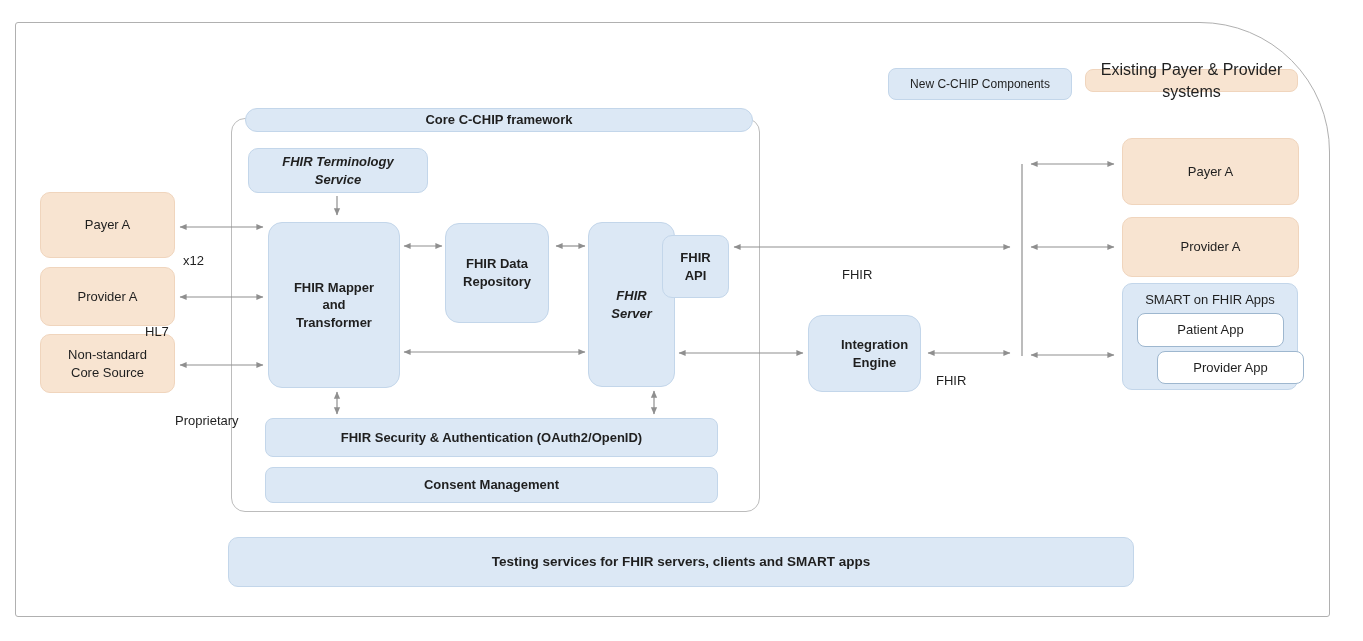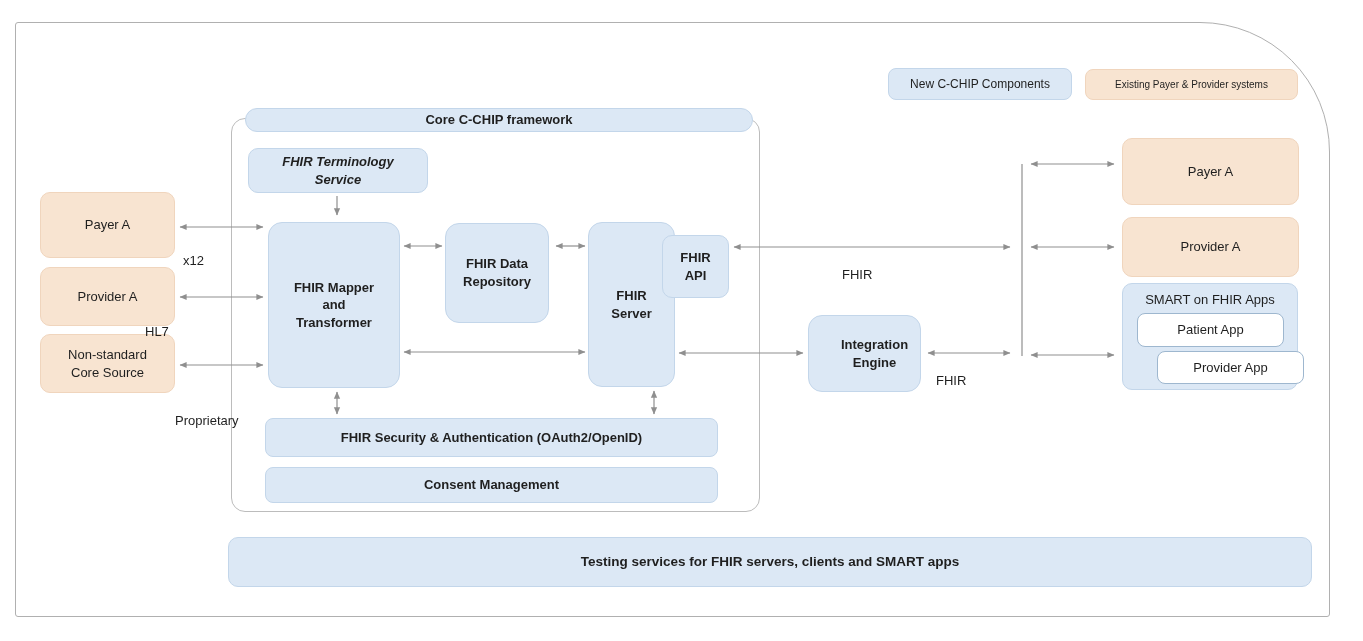--- a/index.html
+++ b/index.html
@@ -50,40 +50,40 @@
       <line x1="1031" y1="247" x2="1114" y2="247" marker-start="url(#ah)" marker-end="url(#ah)"></line>
       <line x1="1031" y1="355" x2="1114" y2="355" marker-start="url(#ah)" marker-end="url(#ah)"></line>
       <line x1="337" y1="392" x2="337" y2="414" marker-start="url(#ah)" marker-end="url(#ah)"></line>
       <line x1="654" y1="391" x2="654" y2="414" marker-start="url(#ah)" marker-end="url(#ah)"></line>
     </g>
   </svg>
 
   <div class="node blue" style="left:888px;top:68px;width:184px;height:32px;border-radius:8px;font-size:12px;">
     <span class="lbl">New C-CHIP Components</span>
   </div>
-  <div class="node orange" style="left:1085px;top:69px;width:213px;height:31px;border-radius:8px;font-size:10px;">
+  <div class="node orange" style="left:1085px;top:69px;width:213px;height:23px;border-radius:8px;font-size:16px;">
     <span class="lbl">Existing Payer &amp; Provider systems</span>
   </div>
 
   <div class="fw-container"></div>
   <div class="node blue bold" style="left:245px;top:108px;width:508px;height:24px;border-radius:12px;">
     <span class="lbl">Core C-CHIP framework</span>
   </div>
 
   <div class="node blue bold" style="left:248px;top:148px;width:180px;height:45px;border-radius:10px;font-style:italic;">
     <span class="lbl" style="max-width:132px;">FHIR Terminology Service</span>
   </div>
   <div class="node blue bold" style="left:268px;top:222px;width:132px;height:166px;border-radius:14px;">
     <span class="lbl" style="max-width:100px;">FHIR Mapper and Transformer</span>
   </div>
   <div class="node blue bold" style="left:445px;top:223px;width:104px;height:100px;border-radius:14px;">
     <span class="lbl" style="max-width:88px;">FHIR Data Repository</span>
   </div>
   <div class="node blue bold" style="left:588px;top:222px;width:87px;height:165px;border-radius:14px;">
-    <span class="lbl" style="max-width:50px;">FHIR Server</span>
+    <span class="lbl" style="max-width:50px;font-style:italic;">FHIR Server</span>
   </div>
   <div class="node blue bold api-top" style="left:662px;top:235px;width:67px;height:63px;border-radius:10px;">
     <span class="lbl" style="max-width:36px;">FHIR API</span>
   </div>
   <div class="node blue bold" style="left:265px;top:418px;width:453px;height:39px;border-radius:8px;">
     <span class="lbl">FHIR Security &amp; Authentication (OAuth2/OpenID)</span>
   </div>
   <div class="node blue bold" style="left:265px;top:467px;width:453px;height:36px;border-radius:8px;">
     <span class="lbl">Consent Management</span>
   </div>
@@ -118,17 +118,17 @@
   <div class="node blue" style="left:1122px;top:283px;width:176px;height:107px;border-radius:10px;">
     <span class="smart-head">SMART on FHIR Apps</span>
   </div>
   <div class="node white-app" style="left:1137px;top:313px;width:147px;height:34px;border-radius:8px;">
     <span class="lbl">Patient App</span>
   </div>
   <div class="node white-app" style="left:1137px;top:351px;width:147px;height:33px;border-radius:8px;margin-left:20px;">
     <span class="lbl">Provider App</span>
   </div>
 
-  <div class="node blue bold" style="left:228px;top:537px;width:1084px;height:50px;border-radius:10px;font-size:13.5px;">
+  <div class="node blue bold" style="left:228px;top:537px;width:906px;height:50px;border-radius:10px;font-size:13.5px;">
     <span class="lbl">Testing services for FHIR servers, clients and SMART apps</span>
   </div>
 
 </div>
 
 </body></html>

